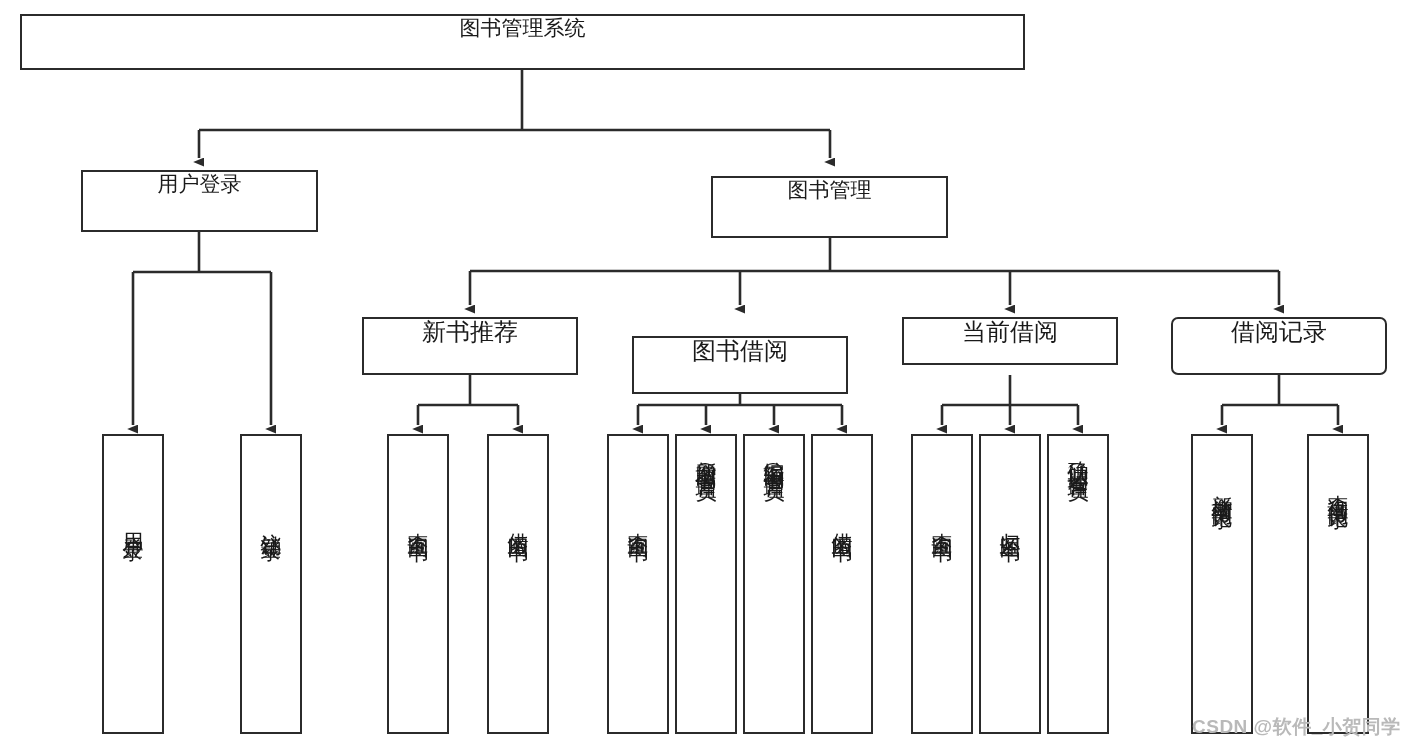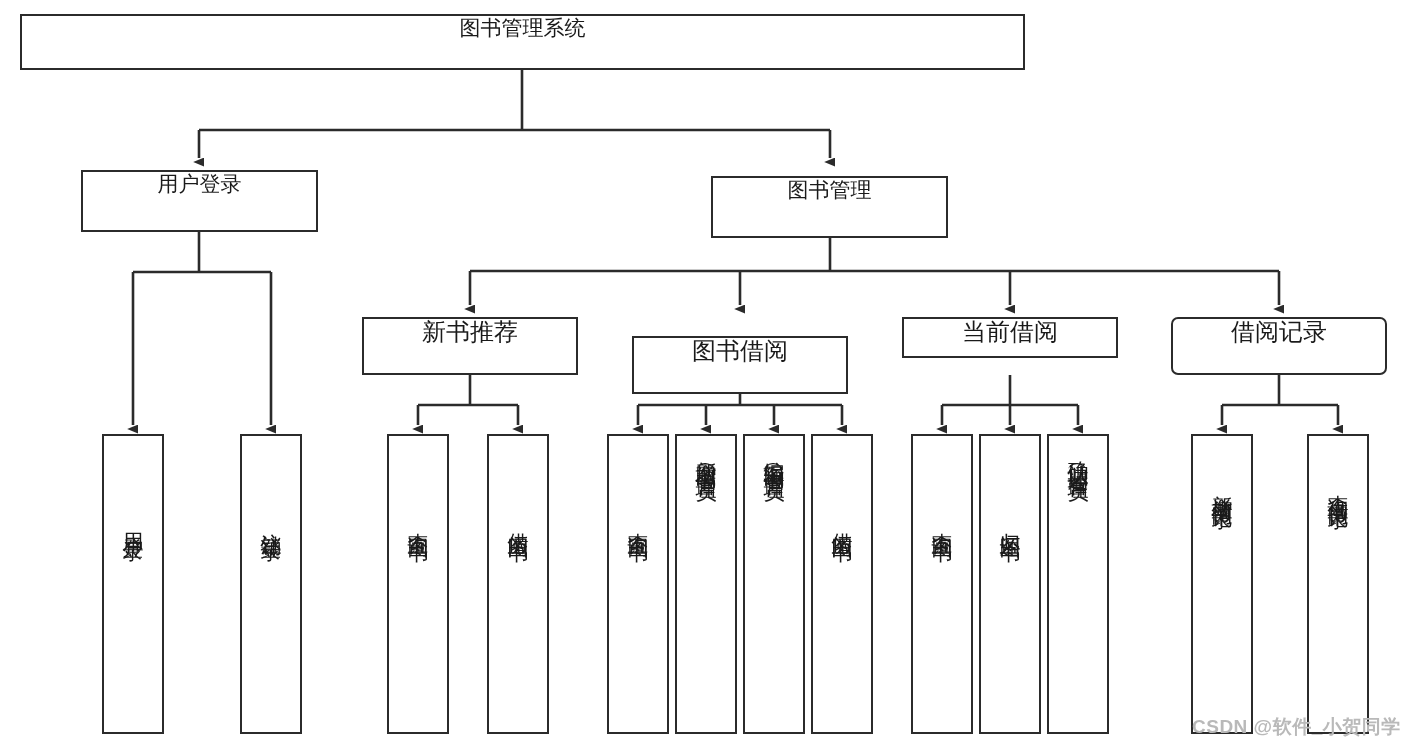--- a/index.html
+++ b/index.html
@@ -132,21 +132,21 @@
   <div class="node node-l2" style="left:711px; top:176px; width:237px; height:62px;">
     <span class="label">图书管理</span>
   </div>
 
   <div class="node node-l3" style="left:362px; top:317px; width:216px; height:58px;">
     <span class="label">新书推荐</span>
   </div>
   <div class="node node-l3" style="left:632px; top:336px; width:216px; height:58px;">
     <span class="label">图书借阅</span>
   </div>
-  <div class="node node-l3" style="left:902px; top:317px; width:216px; height:41px;">
+  <div class="node node-l3" style="left:902px; top:317px; width:216px; height:48px;">
     <span class="label">当前借阅</span>
   </div>
   <div class="node node-l3" style="left:1171px; top:317px; width:216px; height:58px;border-radius:7px;">
     <span class="label">借阅记录</span>
   </div>
 
   <div class="node node-leaf" style="left:102px; top:434px; width:62px; height:300px; padding-top:80px;">
     <span class="label">用户登录</span>
   </div>
   <div class="node node-leaf" style="left:240px; top:434px; width:62px; height:300px; padding-top:80px;">

